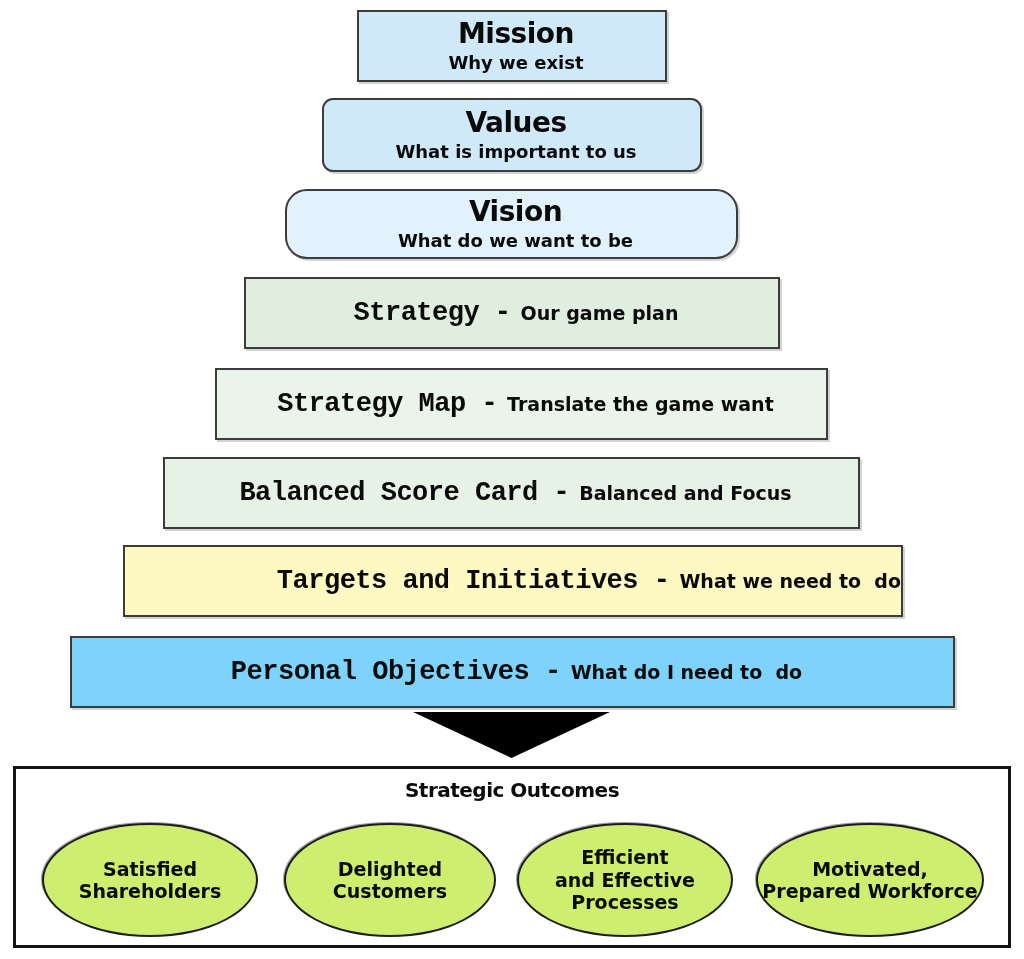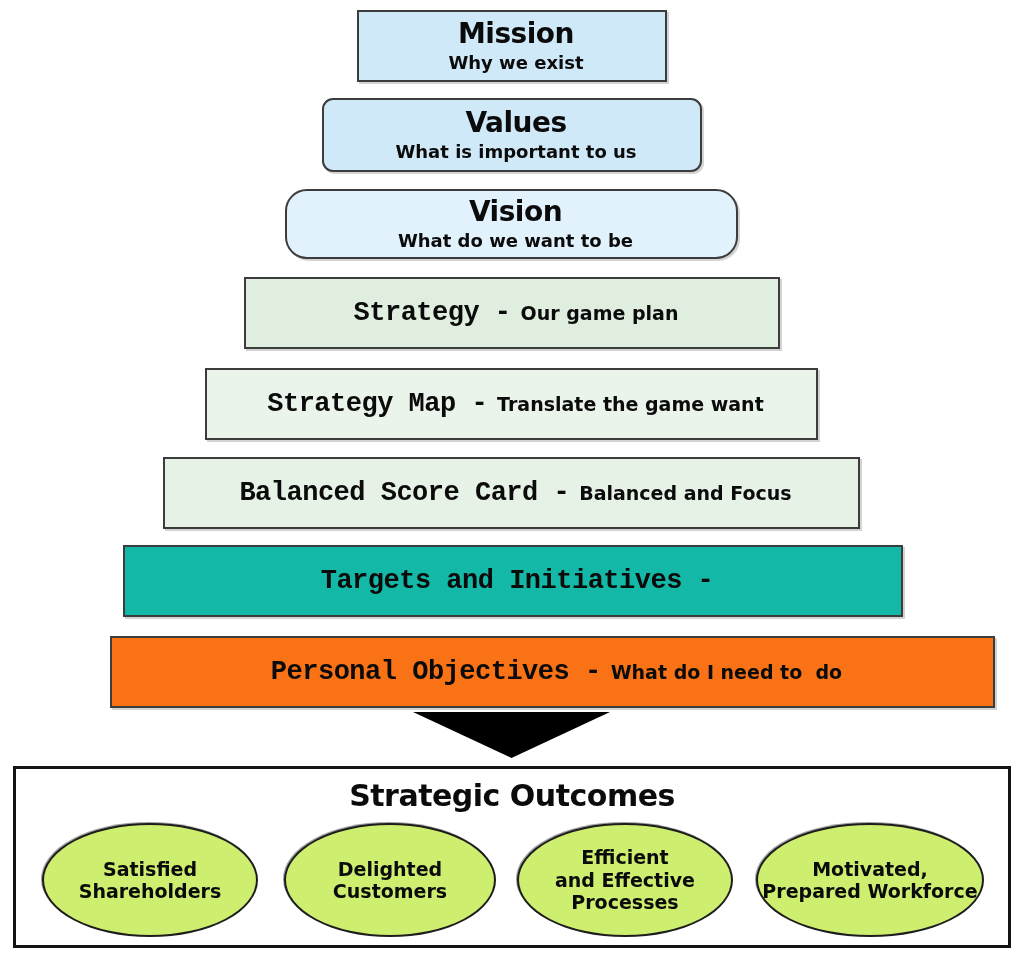--- a/index.html
+++ b/index.html
@@ -23,21 +23,21 @@
   .box-title { font-size: 28px; font-weight: bold; letter-spacing: -0.5px; line-height: 1.05; }
   .box-sub   { font-size: 18px; font-weight: bold; margin-top: 3px; white-space: pre-wrap; }
   .inline-line { display: flex; align-items: baseline; justify-content: center; gap: 10px; }
   .inline-line .t { font-size: 27px; font-weight: bold; letter-spacing: -0.5px; font-family: Liberation Mono, monospace; }
   .inline-line .s { font-size: 19px; font-weight: bold; white-space: pre-wrap; }
 
   .lv0 { left: 357px; top:  10px; width: 310px; height: 72px; }
   .lv1 { left: 322px; top:  98px; width: 380px; height: 74px; }
   .lv2 { left: 285px; top: 189px; width: 453px; height: 70px; }
   .lv3 { left: 244px; top: 277px; width: 536px; height: 72px; }
-  .lv4 { left: 205px; top: 368px; width: 613px; height: 72px; }
+  .lv4 { left: 215px; top: 368px; width: 613px; height: 72px; }
   .lv5 { left: 163px; top: 457px; width: 697px; height: 72px; }
   .lv6 { left: 123px; top: 545px; width: 780px; height: 72px; }
   .lv7 { left:  70px; top: 636px; width: 885px; height: 72px; }
 
   
   .arrow {
     position: absolute;
     left: 413px; top: 712px;
     width: 197px; height: 46px;
     clip-path: polygon(0 0, 100% 0, 50% 100%);
@@ -48,21 +48,21 @@
   .outcomes {
     position: absolute;
     left: 13px; top: 766px;
     width: 998px; height: 182px;
     box-sizing: border-box;
     border: 3px solid #141414;
     background: #ffffff;
   }
   .outcomes-title {
     text-align: center;
-    font-size: 30px;
+    font-size: 20px;
     font-weight: bold;
     letter-spacing: -0.5px;
     margin-top: 9px;
     color: #0b0b0b;
   }
   .ellipse {
     position: absolute;
     top: 823px;
     height: 114px;
     box-sizing: border-box;
@@ -118,27 +118,28 @@
     </div>
   </div>
 
   <div class="pbox lv5" style="background-color: rgb(231, 242, 231);">
     <div class="inline-line">
       <span class="t">Balanced Score Card -</span>
       <span class="s">Balanced and Focus</span>
     </div>
   </div>
 
-  <div class="pbox lv6" style="background-color: #14b8a6;">
+  <div class="pbox lv6" style="background-color: #fef9c3; align-items: flex-end;">
     <div class="inline-line">
       <span class="t">Targets and Initiatives -</span>
+      <span class="s">What we need to  do</span>
     </div>
   </div>
 
-  <div class="pbox lv7" style="background-color: #f97316; margin-left: 40px;">
+  <div class="pbox lv7" style="background-color: #7dd3fc;">
     <div class="inline-line">
       <span class="t">Personal Objectives -</span>
       <span class="s">What do I need to  do</span>
     </div>
   </div>
 
   <div class="arrow" style="background-color: rgb(0, 0, 0);"></div>
 
   <div class="outcomes">
     <div class="outcomes-title">Strategic Outcomes</div>

